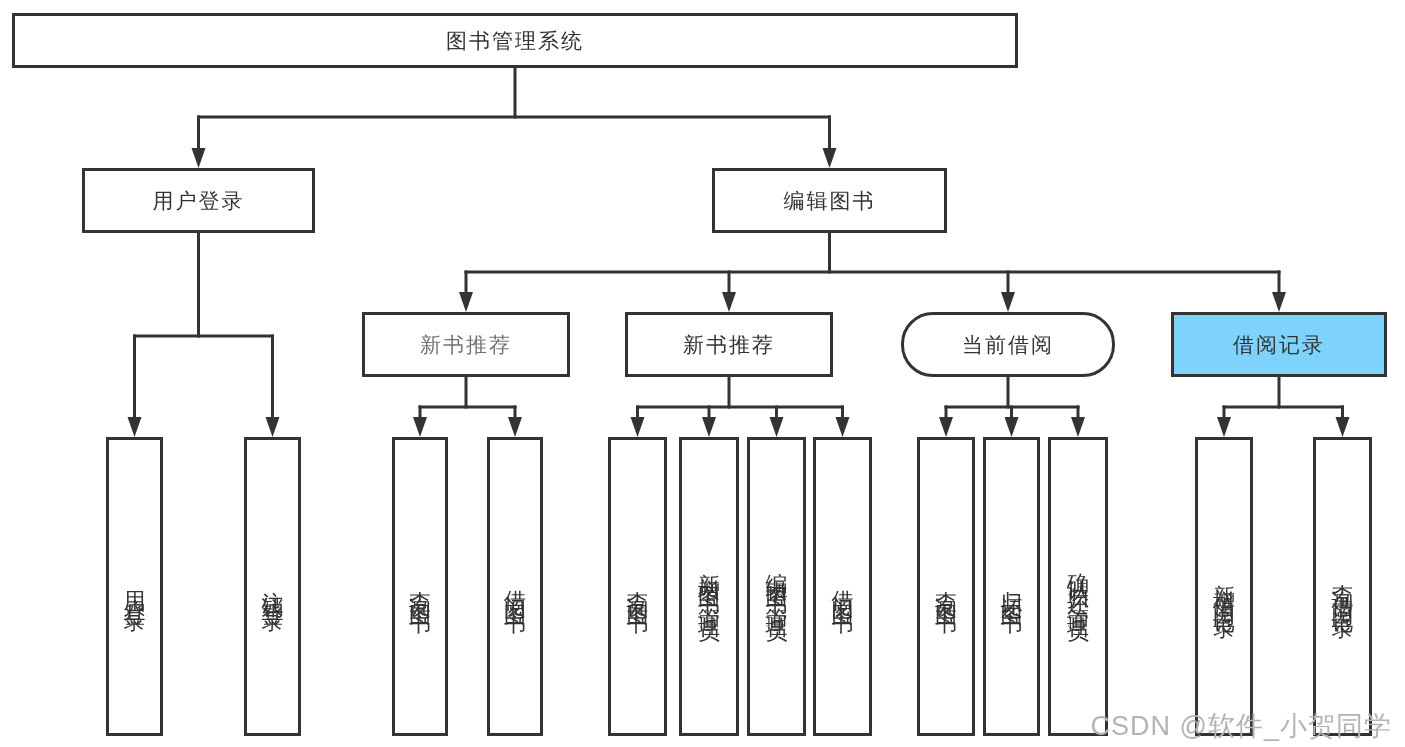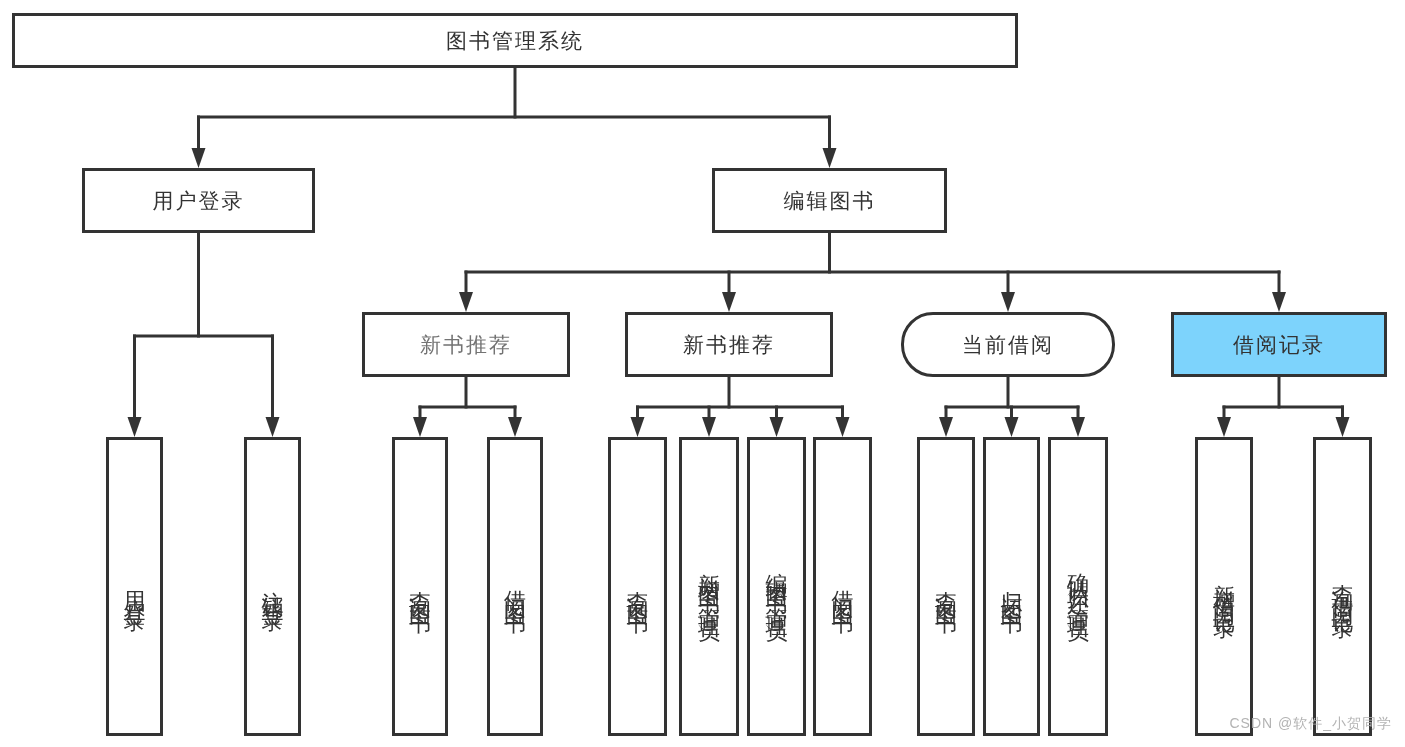--- a/index.html
+++ b/index.html
@@ -33,23 +33,23 @@
   .node.v {
     writing-mode: vertical-rl;
     text-orientation: mixed;
     font-size: 22px;
     letter-spacing: 7px;
     padding: 6px 0;
   }
   .watermark {
     position: absolute;
     right: 13px;
-    bottom: 14px;
+    bottom: 3px;
     color: #b3b3b3;
-    font-size: 14px;
+    font-size: 27px;
     letter-spacing: 1px;
     z-index: 5;
     white-space: nowrap;
   }
 </style>
 </head>
 <body>
 
 <div id="stage">
   <svg id="connector-layer" xmlns="http://www.w3.org/2000/svg" viewBox="0 0 1405 747">

